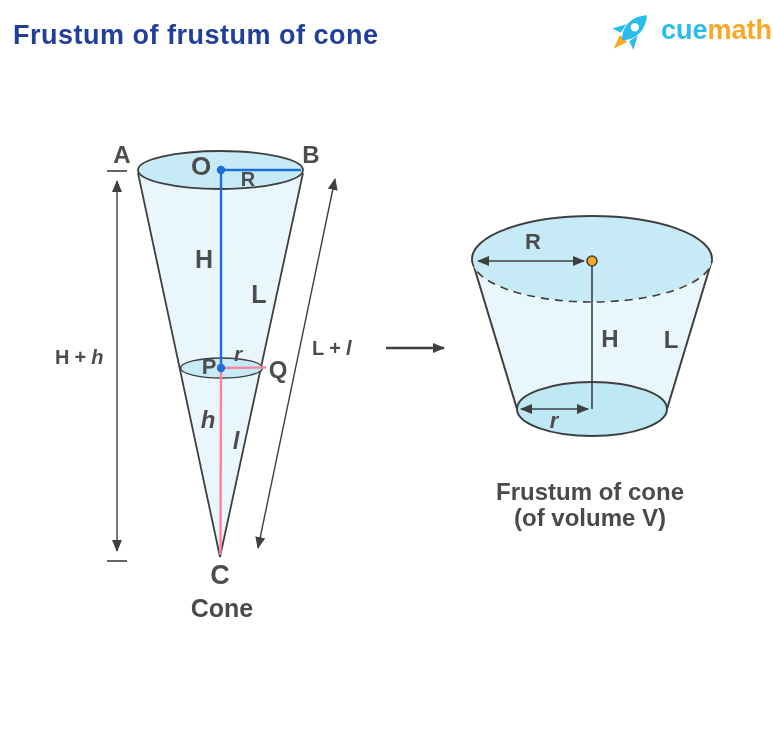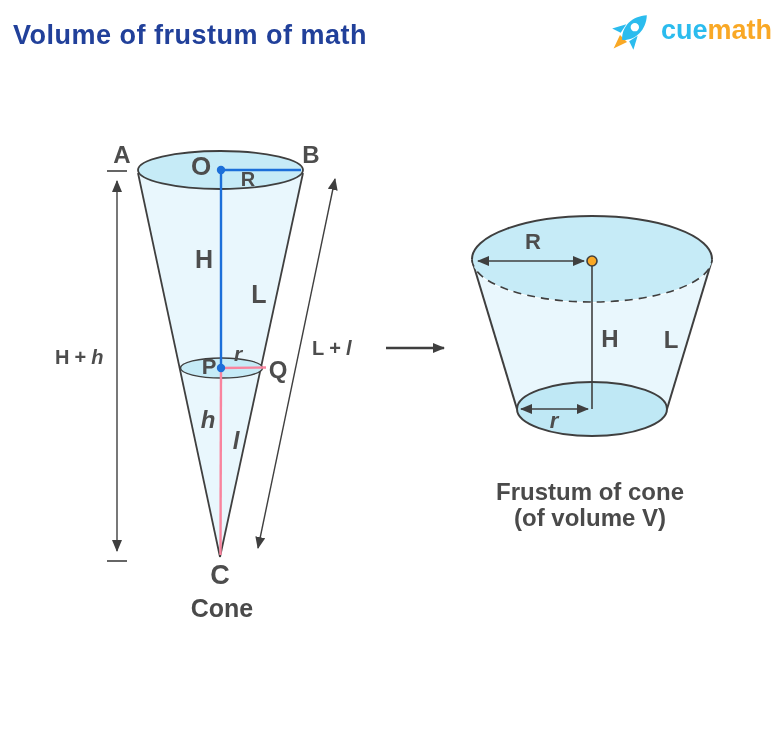--- a/index.html
+++ b/index.html
@@ -12,21 +12,21 @@
   .lbl{font-family:"Liberation Sans",sans-serif;font-weight:bold;fill:#4D4D4D;}
   .it{font-style:italic;}
   .dk{stroke:#3F3F3F;}
   .caption{font-family:"Liberation Sans",sans-serif;font-weight:bold;fill:#4A4A4A;}
 </style>
 </head>
 <body>
 
 <div id="stage">
 
-  <div id="page-title">Volume of frustum of math</div>
+  <div id="page-title">Frustum of frustum of cone</div>
 
   <svg id="logo" viewBox="0 0 172 60">
     <g transform="translate(33,30) rotate(45)">
       <polygon points="-5,12 5,12 0,26" fill="#F9A825"></polygon>
       <path d="M0,-21 C10,-10 10,5 0,14 C-10,5 -10,-10 0,-21 Z" fill="#2BBCEE"></path>
       <path d="M-8,0 L-15,13 L-6,10 Z" fill="#2BBCEE"></path>
       <path d="M8,0 L15,13 L6,10 Z" fill="#2BBCEE"></path>
       <circle cx="0" cy="-4" r="4.2" fill="#ffffff"></circle>
     </g>
     <text x="62" y="39" font-size="27" font-weight="bold" font-family="Liberation Sans, sans-serif">

